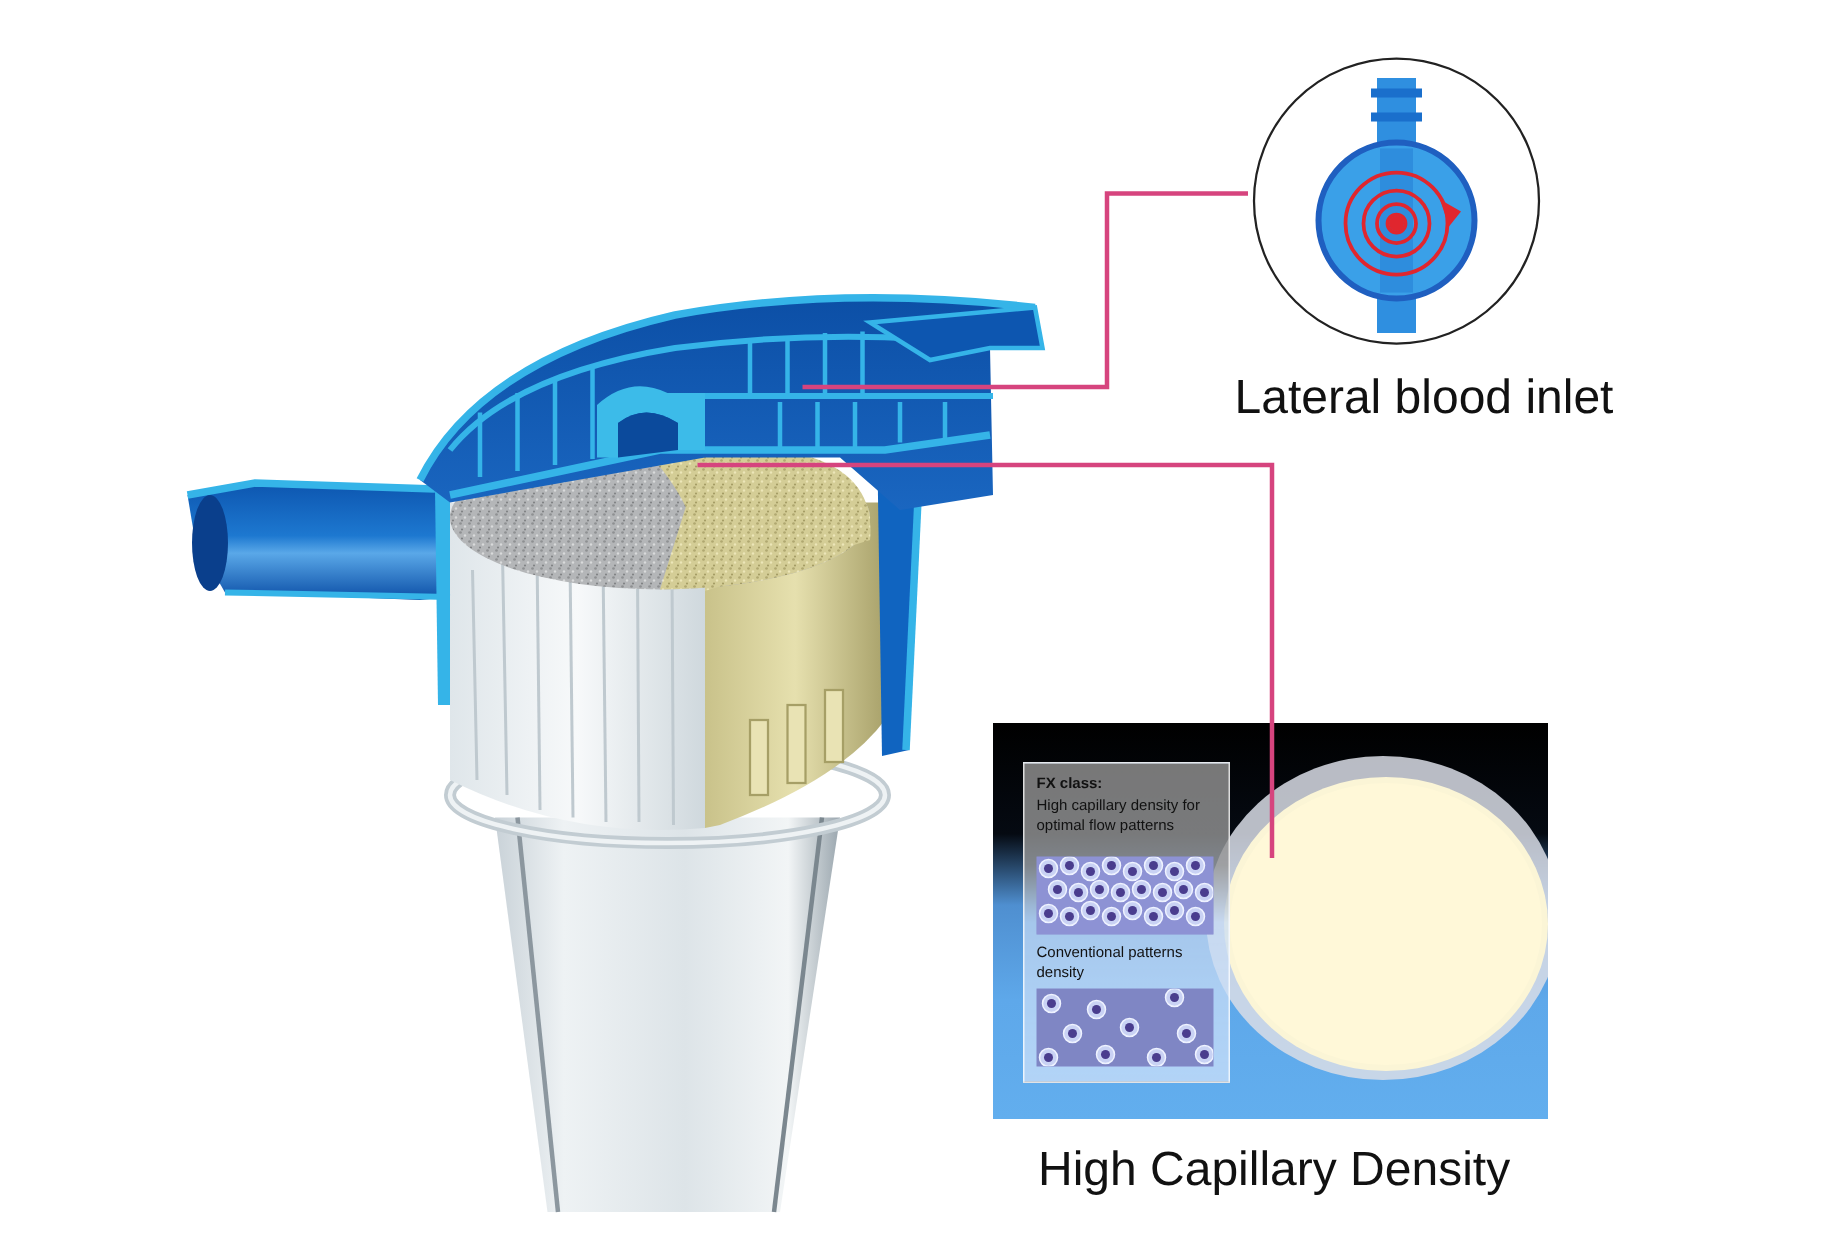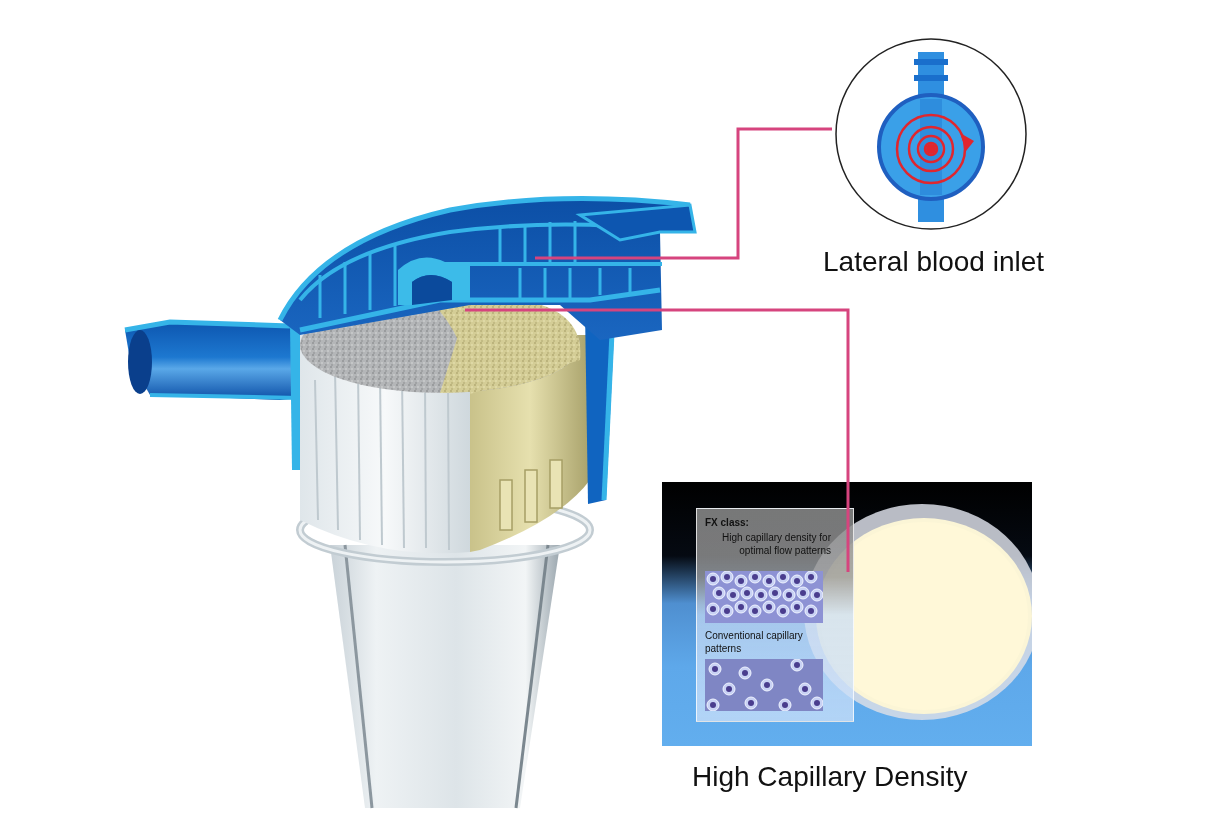--- a/index.html
+++ b/index.html
@@ -1,21 +1,21 @@
 <!DOCTYPE html>
 <html><head>
 <meta charset="utf-8">
 <style>
   html,body{margin:0;padding:0;background:#ffffff;}
   body{width:1220px;height:840px;position:relative;overflow:hidden;font-family:"Liberation Sans",sans-serif;}
   .abs{position:absolute;}
-  .label{position:absolute;color:#111;font-size:28px;font-family:"Liberation Sans",sans-serif;white-space:nowrap;}
+  .label{position:absolute;color:#111;font-size:32px;font-family:"Liberation Sans",sans-serif;white-space:nowrap;}
   svg{display:block;}
   .inset{position:absolute;left:662px;top:482px;width:370px;height:264px;overflow:hidden;background:linear-gradient(to bottom,#000 0%,#050a12 28%,#4f8fd0 46%,#5ea8ea 70%,#62aeee 100%);}
-  .legend-box{position:absolute;left:34px;top:26px;width:136px;height:212px;border:1px solid rgba(255,255,255,0.75);background:linear-gradient(to bottom,rgba(140,140,140,0.85) 0%,rgba(150,150,150,0.8) 32%,rgba(200,220,245,0.7) 50%,rgba(205,225,250,0.75) 100%);padding-left:20px;}
+  .legend-box{position:absolute;left:20px;top:26px;width:136px;height:212px;border:1px solid rgba(255,255,255,0.75);background:linear-gradient(to bottom,rgba(140,140,140,0.85) 0%,rgba(150,150,150,0.8) 32%,rgba(200,220,245,0.7) 50%,rgba(205,225,250,0.75) 100%);}
   .lg-title{position:absolute;left:8px;top:8px;font-size:10px;font-weight:bold;color:#111;}
   .lg-text{position:absolute;left:8px;font-size:10px;color:#111;line-height:13px;width:126px;}
   .micro{position:absolute;left:8px;width:118px;height:52px;overflow:hidden;background:#8a8fd0;}
 </style>
 </head>
 <body>
 
 <svg class="abs" style="left:0;top:0" width="1220" height="840" viewBox="0 0 1220 840">
   <defs>
     <linearGradient id="bodyGrad" x1="0" x2="1" y1="0" y2="0">
@@ -154,21 +154,21 @@
 <div class="label" style="left:823px;top:246px;">Lateral blood inlet</div>
 
 <div class="inset">
   <svg class="abs" style="left:0;top:0" width="370" height="264" viewBox="0 0 370 264">
     <ellipse cx="260" cy="130" rx="118" ry="108" fill="#d9dde6" opacity="0.85"></ellipse>
     <ellipse cx="262" cy="134" rx="108" ry="98" fill="#fbf5d6"></ellipse>
     <ellipse cx="262" cy="134" rx="104" ry="94" fill="#fff8d8"></ellipse>
   </svg>
   <div class="legend-box">
     <div class="lg-title">FX class:</div>
-    <div class="lg-text" style="top:22px;text-align:right;">High capillary density for optimal flow patterns</div>
+    <div class="lg-text" style="top:22px;">High capillary density for optimal flow patterns</div>
     <div class="micro" style="top:62px;">
       <svg width="118" height="52" viewBox="0 0 118 52">
         <rect width="118" height="52" fill="#8d92d4"></rect>
         <g fill="#c9d2f4" stroke="#eef2ff" stroke-width="1">
           <circle cx="8" cy="8" r="6"></circle>
             <circle cx="22" cy="6" r="6"></circle>
             <circle cx="36" cy="10" r="6"></circle>
             <circle cx="50" cy="6" r="6"></circle>
             <circle cx="64" cy="10" r="6"></circle>
             <circle cx="78" cy="6" r="6"></circle>
@@ -212,21 +212,21 @@
             <circle cx="22" cy="40" r="3"></circle>
             <circle cx="36" cy="36" r="3"></circle>
             <circle cx="50" cy="40" r="3"></circle>
             <circle cx="64" cy="36" r="3"></circle>
             <circle cx="78" cy="40" r="3"></circle>
             <circle cx="92" cy="36" r="3"></circle>
             <circle cx="106" cy="40" r="3"></circle>
         </g>
       </svg>
     </div>
-    <div class="lg-text" style="top:120px;">Conventional capillary patterns</div>
+    <div class="lg-text" style="top:120px;">Conventional patterns density</div>
     <div class="micro" style="top:150px;">
       <svg width="118" height="52" viewBox="0 0 118 52">
         <rect width="118" height="52" fill="#7f86c4"></rect>
         <g fill="#c9d2f4" stroke="#eef2ff" stroke-width="1">
           <circle cx="10" cy="10" r="6"></circle>
             <circle cx="40" cy="14" r="6"></circle>
             <circle cx="92" cy="6" r="6"></circle>
           <circle cx="24" cy="30" r="6"></circle>
             <circle cx="62" cy="26" r="6"></circle>
             <circle cx="100" cy="30" r="6"></circle>

